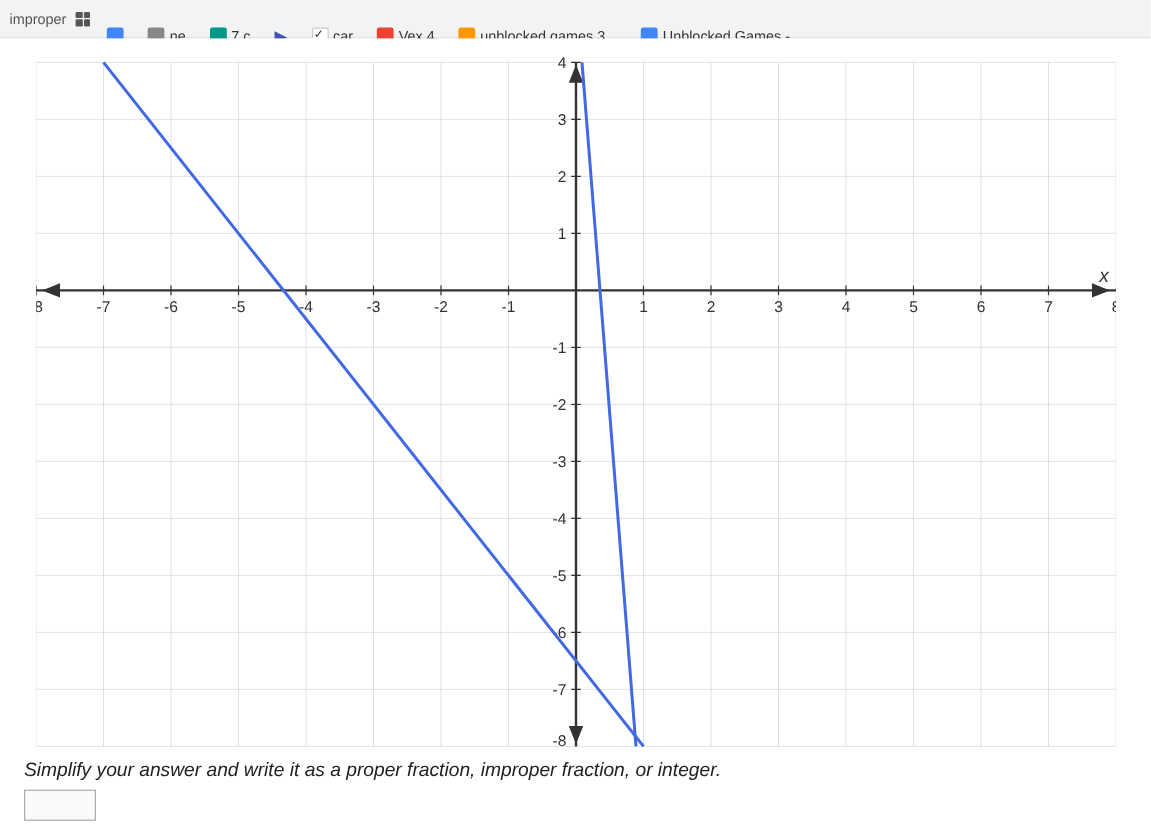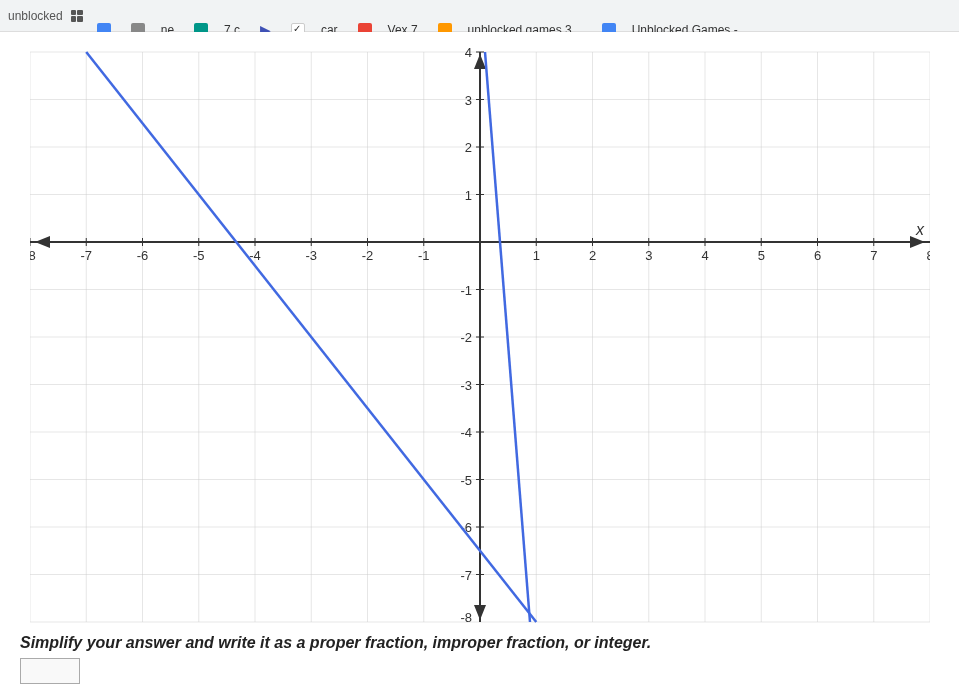--- a/index.html
+++ b/index.html
@@ -23,21 +23,21 @@
       font-size: 12px;
       color: #333;
     }
     .bookmark-bar-label {
       color: #555;
       font-size: 12px;
     }
     .bm-item {
       display: inline-flex;
       align-items: flex-end;
-      gap: 16px;
+      gap: 4px;
       padding: 2px 6px;
       border-radius: 3px;
       cursor: pointer;
       font-size: 12px;
       color: #333;
       white-space: nowrap;
       margin-top: 28px;
     }
 
     .grid-icon {
@@ -98,37 +98,36 @@
 
     .graph-svg {
       width: 100%;
       height: 100%;
     }
 
     .instruction-text {
       font-style: italic;
       font-size: 16px;
       color: #222;
-      font-weight: bold;
     }
 
     .answer-input {
       width: 60px;
       height: 26px;
       border: 1px solid #aaa;
       background: #f9f9f9;
       font-size: 14px;
       padding: 2px 4px;
     }
   </style>
 </head>
 <body>
 
 <div class="bookmark-bar">
-  <span class="bookmark-bar-label">unblocked</span>
+  <span class="bookmark-bar-label">improper</span>
 
   <div class="grid-icon">
     <span></span>
       <span></span>
       <span></span>
       <span></span>
   </div>
 
   <div class="bm-item">
     <span class="bm-favicon blue"></span>
@@ -148,21 +147,21 @@
     <span style="color:#3f51b5; font-size:14px;">▶</span>
   </div>
 
   <div class="bm-item">
     <span class="bm-favicon checkmark"></span>
     <span>car</span>
   </div>
 
   <div class="bm-item">
     <span class="bm-favicon red"></span>
-    <span>Vex 7</span>
+    <span>Vex 4</span>
   </div>
 
   <div class="bm-item">
     <span class="bm-favicon orange"></span>
     <span>unblocked games 3...</span>
   </div>
 
   <div class="bm-item">
     <span class="bm-favicon blue"></span>
     <span>Unblocked Games -...</span>

